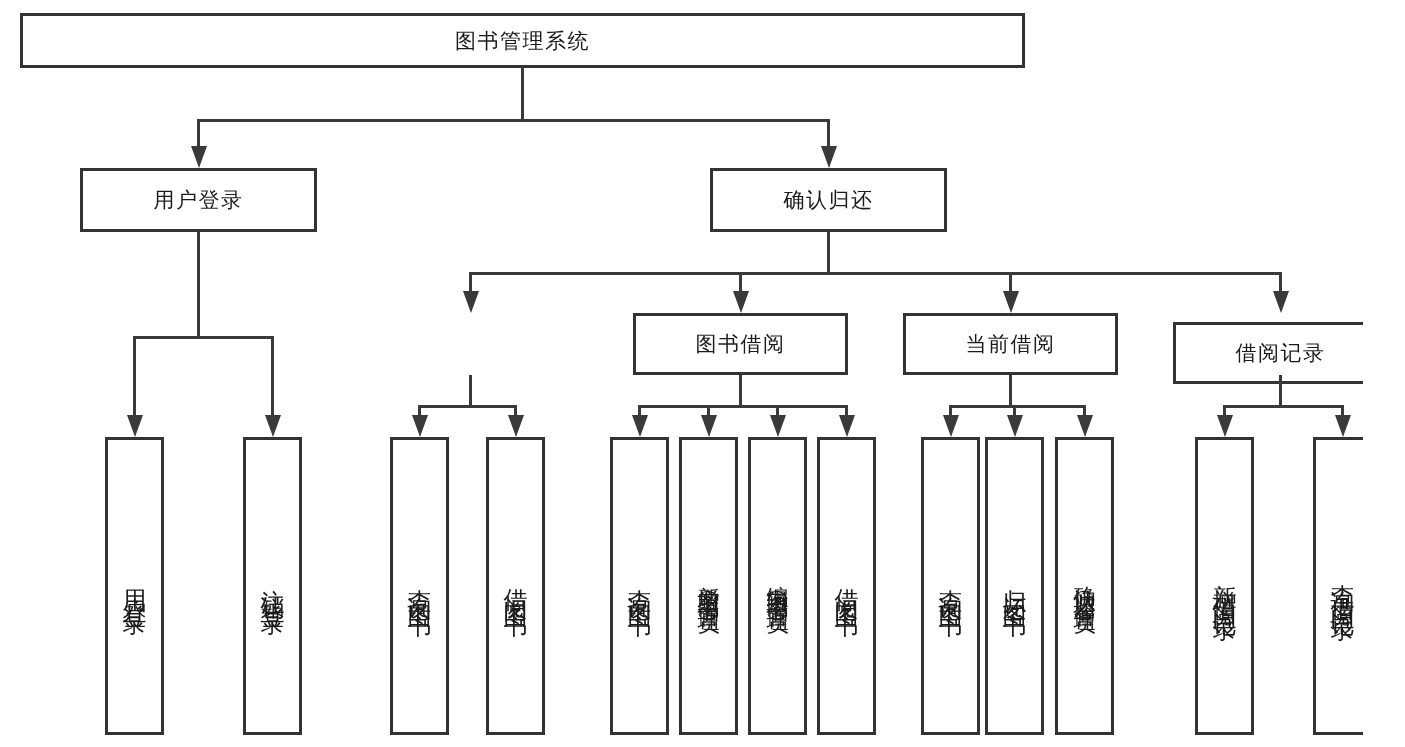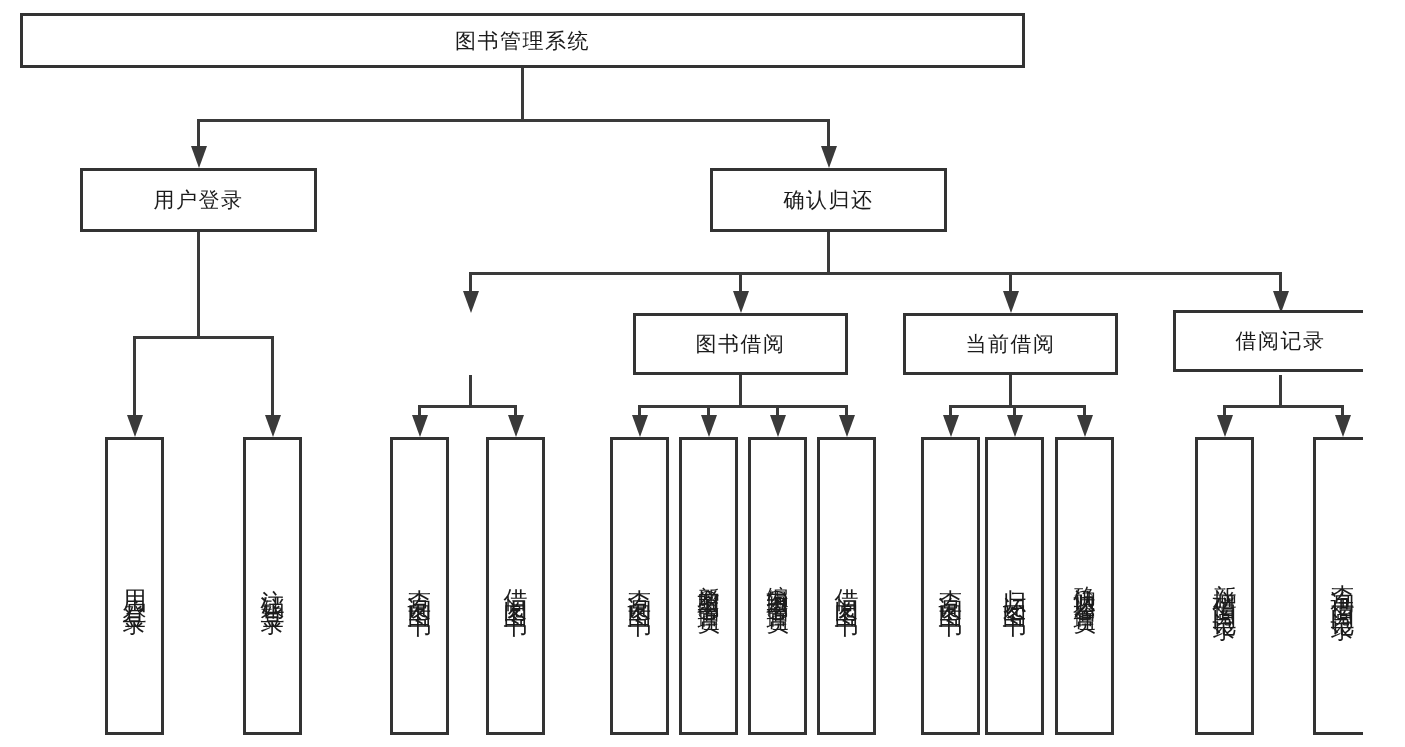--- a/index.html
+++ b/index.html
@@ -103,21 +103,21 @@
   <div class="arrow" style="left:1002.5px;top:291px"></div>
   <div class="vline" style="left:1279px;top:272px;height:23px"></div>
   <div class="arrow" style="left:1272.5px;top:291px"></div>
 
   <div class="box" style="left:633px;top:313px;width:215px;height:62px">
     <span>图书借阅</span>
   </div>
   <div class="box" style="left:903px;top:313px;width:215px;height:62px">
     <span>当前借阅</span>
   </div>
-  <div class="box" style="left:1173px;top:310px;width:215px;height:62px">
+  <div class="box" style="left:1173px;top:322px;width:215px;height:62px">
     <span>借阅记录</span>
   </div>
 
   <div class="vline" style="left:469px;top:375px;height:33px"></div>
   <div class="hline" style="left:418px;top:405px;width:99px"></div>
   <div class="vline" style="left:418px;top:405px;height:12px"></div>
   <div class="arrow" style="left:411.5px;top:415px"></div>
   <div class="vline" style="left:514px;top:405px;height:12px"></div>
   <div class="arrow" style="left:507.5px;top:415px"></div>
 

